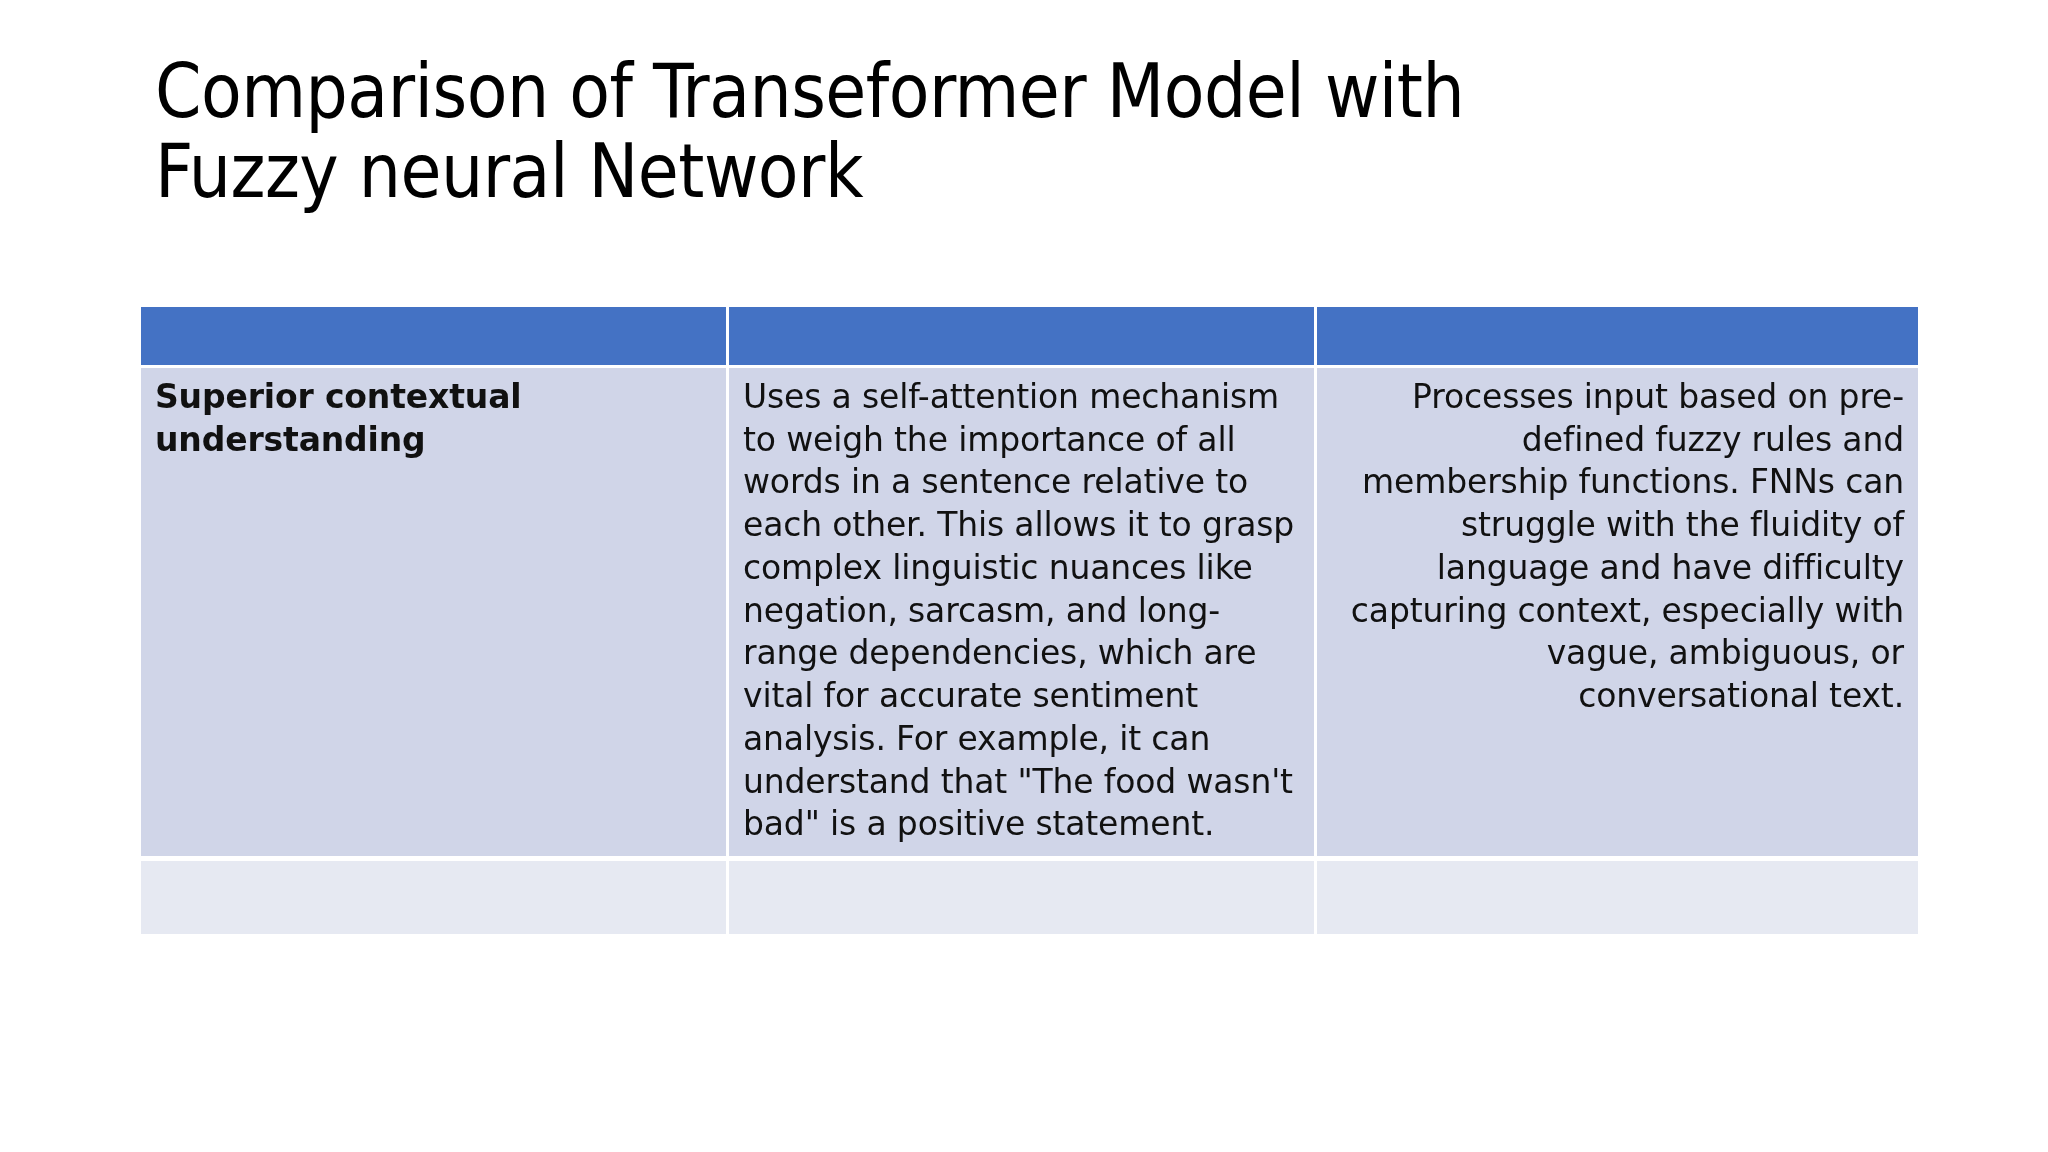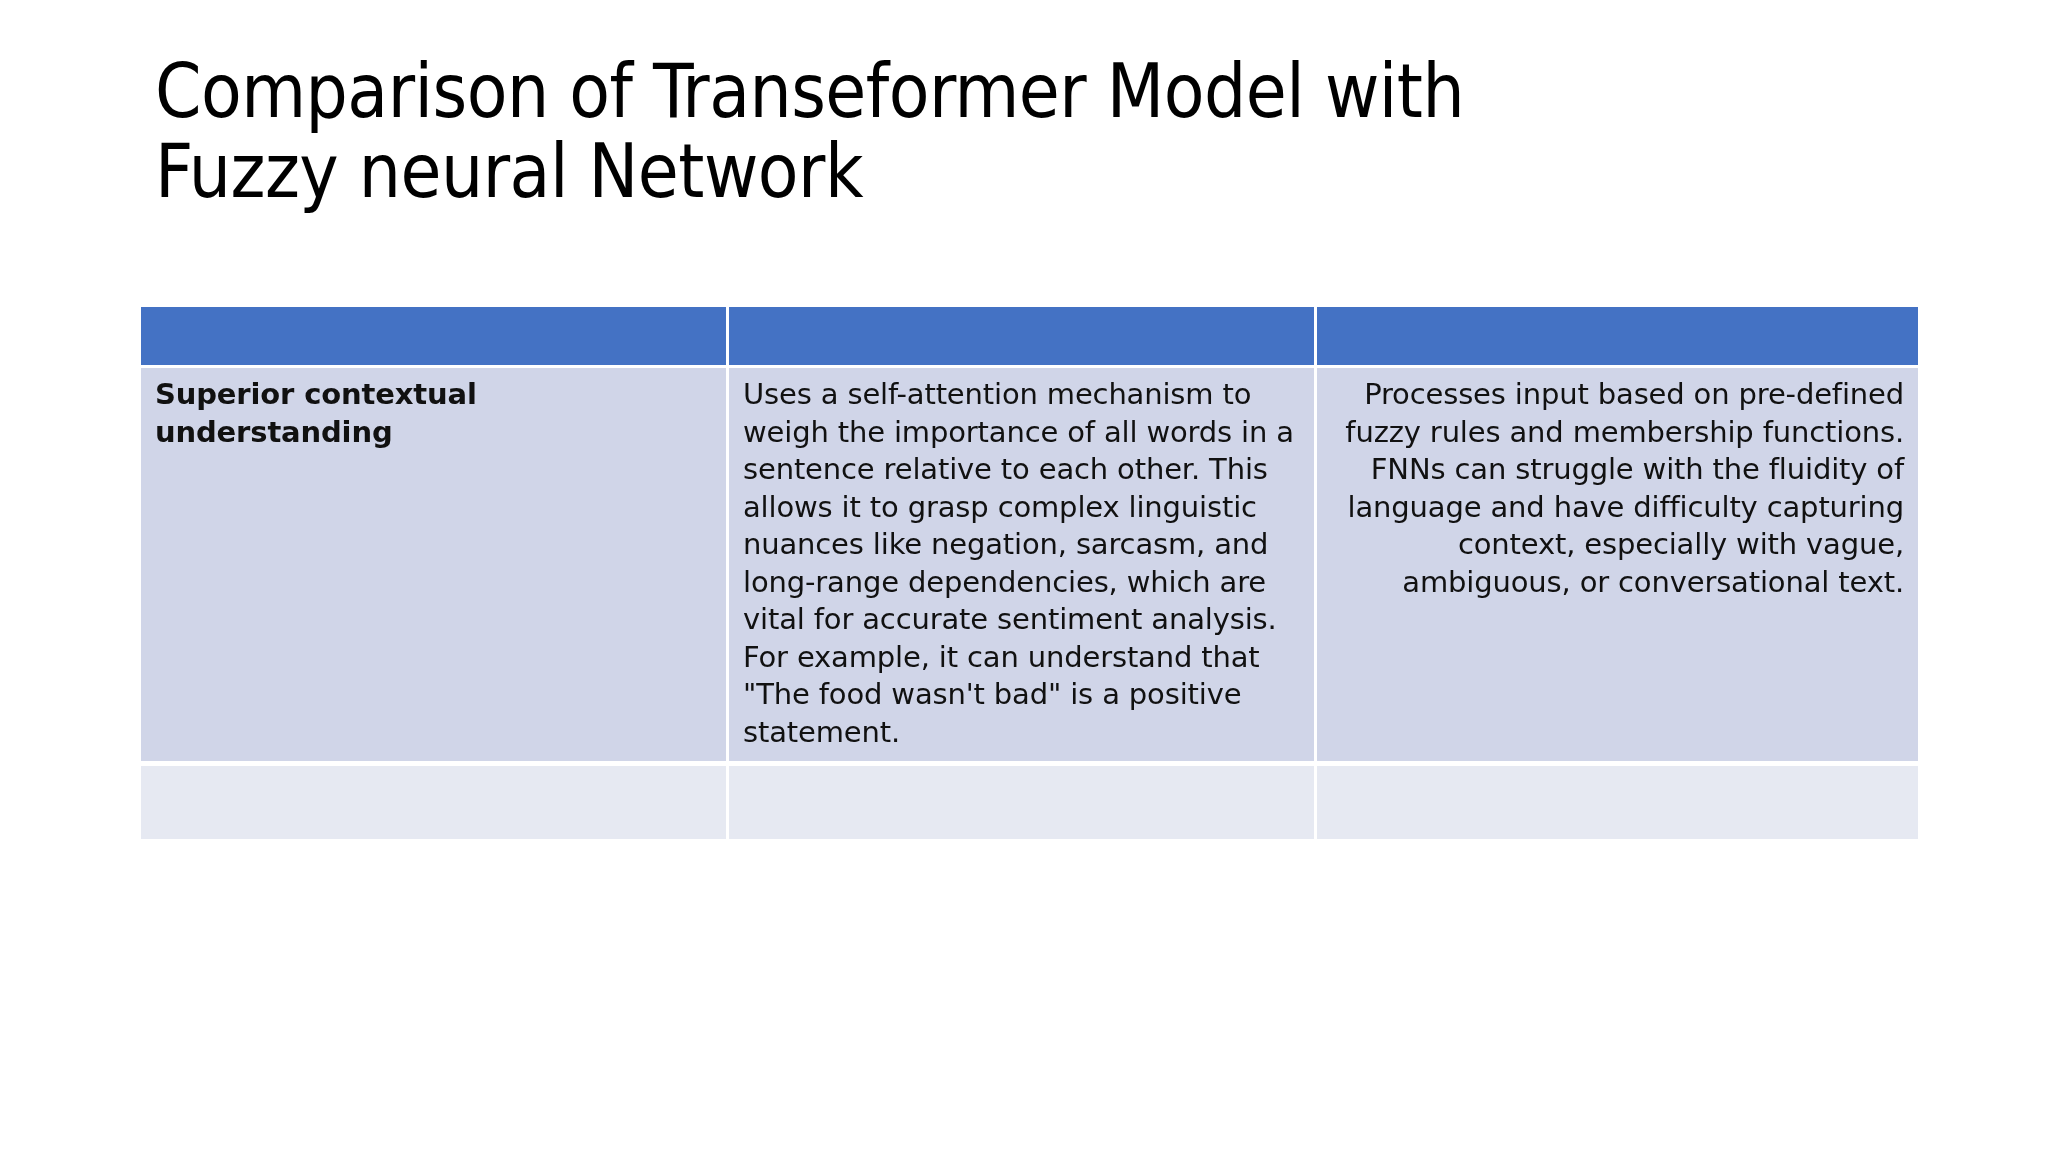--- a/index.html
+++ b/index.html
@@ -66,21 +66,21 @@
     vertical-align: top;
   }
   .tbl thead th:last-child { border-right: none; }
 
   
   .tbl tbody td {
     padding: 8px 14px 10px 14px;
     vertical-align: top;
     border-right: 3px solid #ffffff;
     font-family: "DejaVu Sans", sans-serif;
-    font-size: 29px;
+    font-size: 33px;
     line-height: 1.295;
     color: #111111;
     letter-spacing: -0.15px;
   }
   .tbl tbody td:last-child { border-right: none; text-align: right; }
 
   .row-band-a td {
     background: #D0D5E8;
     border-bottom: 5px solid #ffffff;
   }

